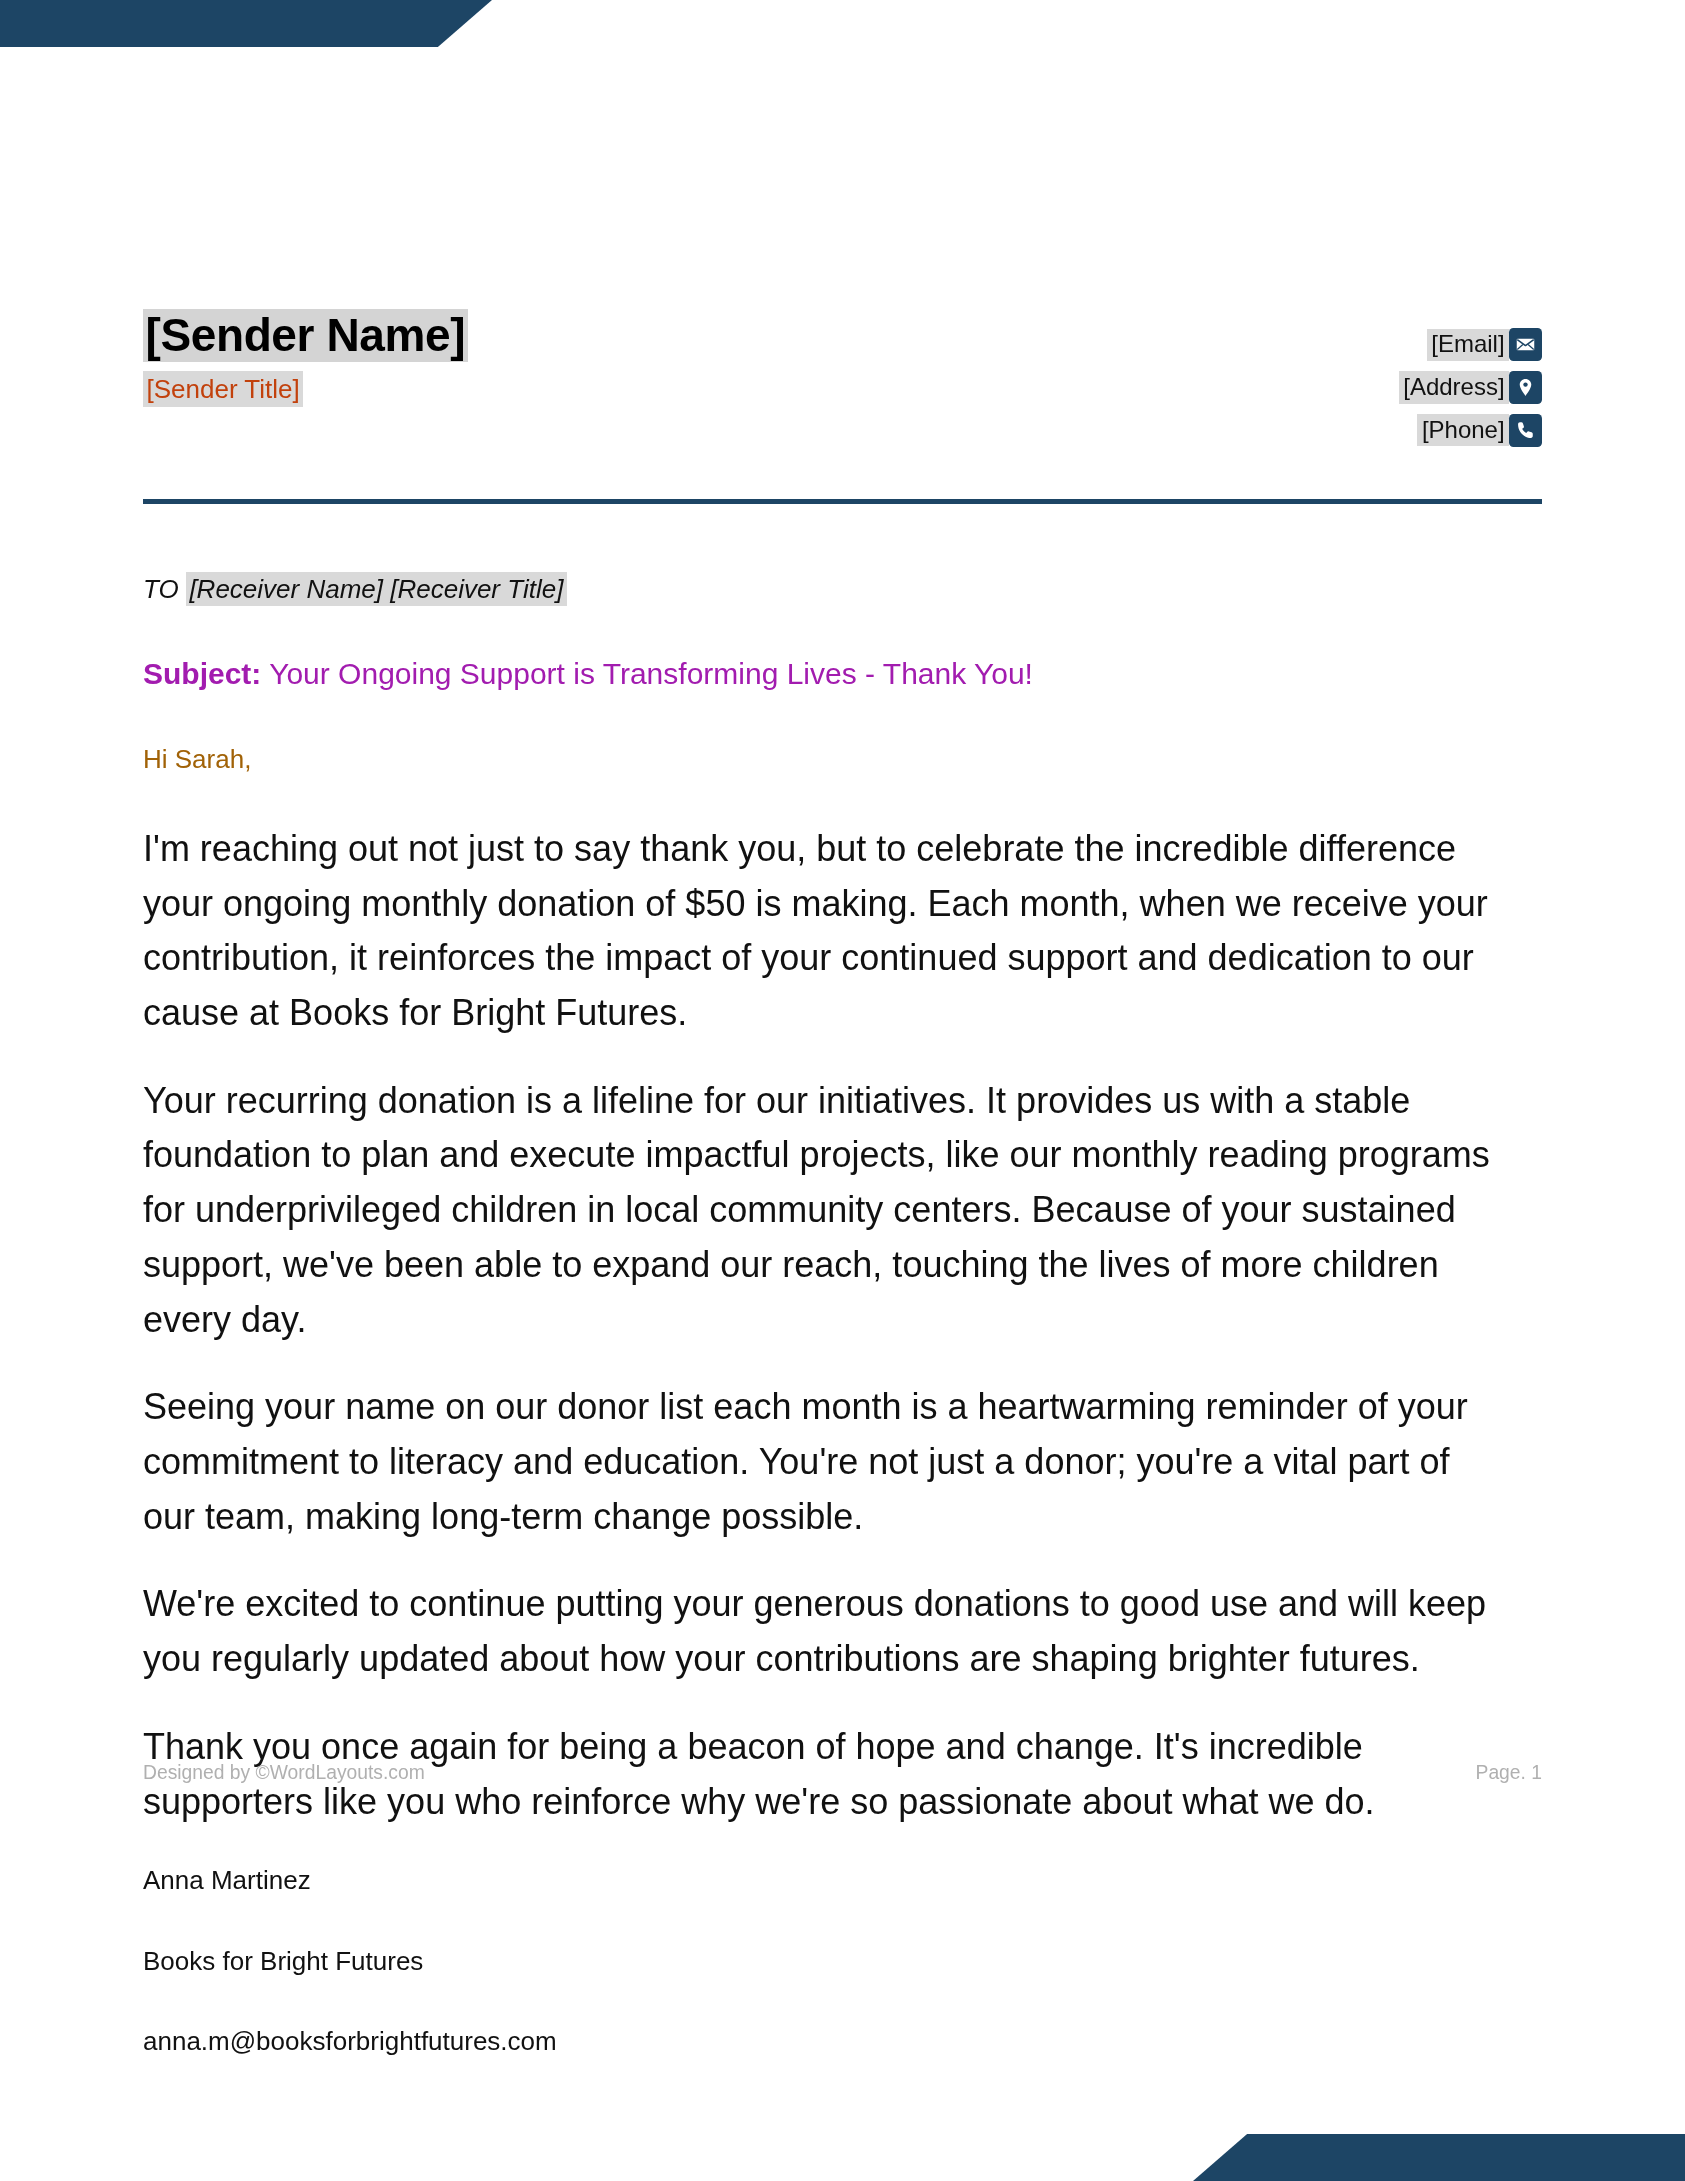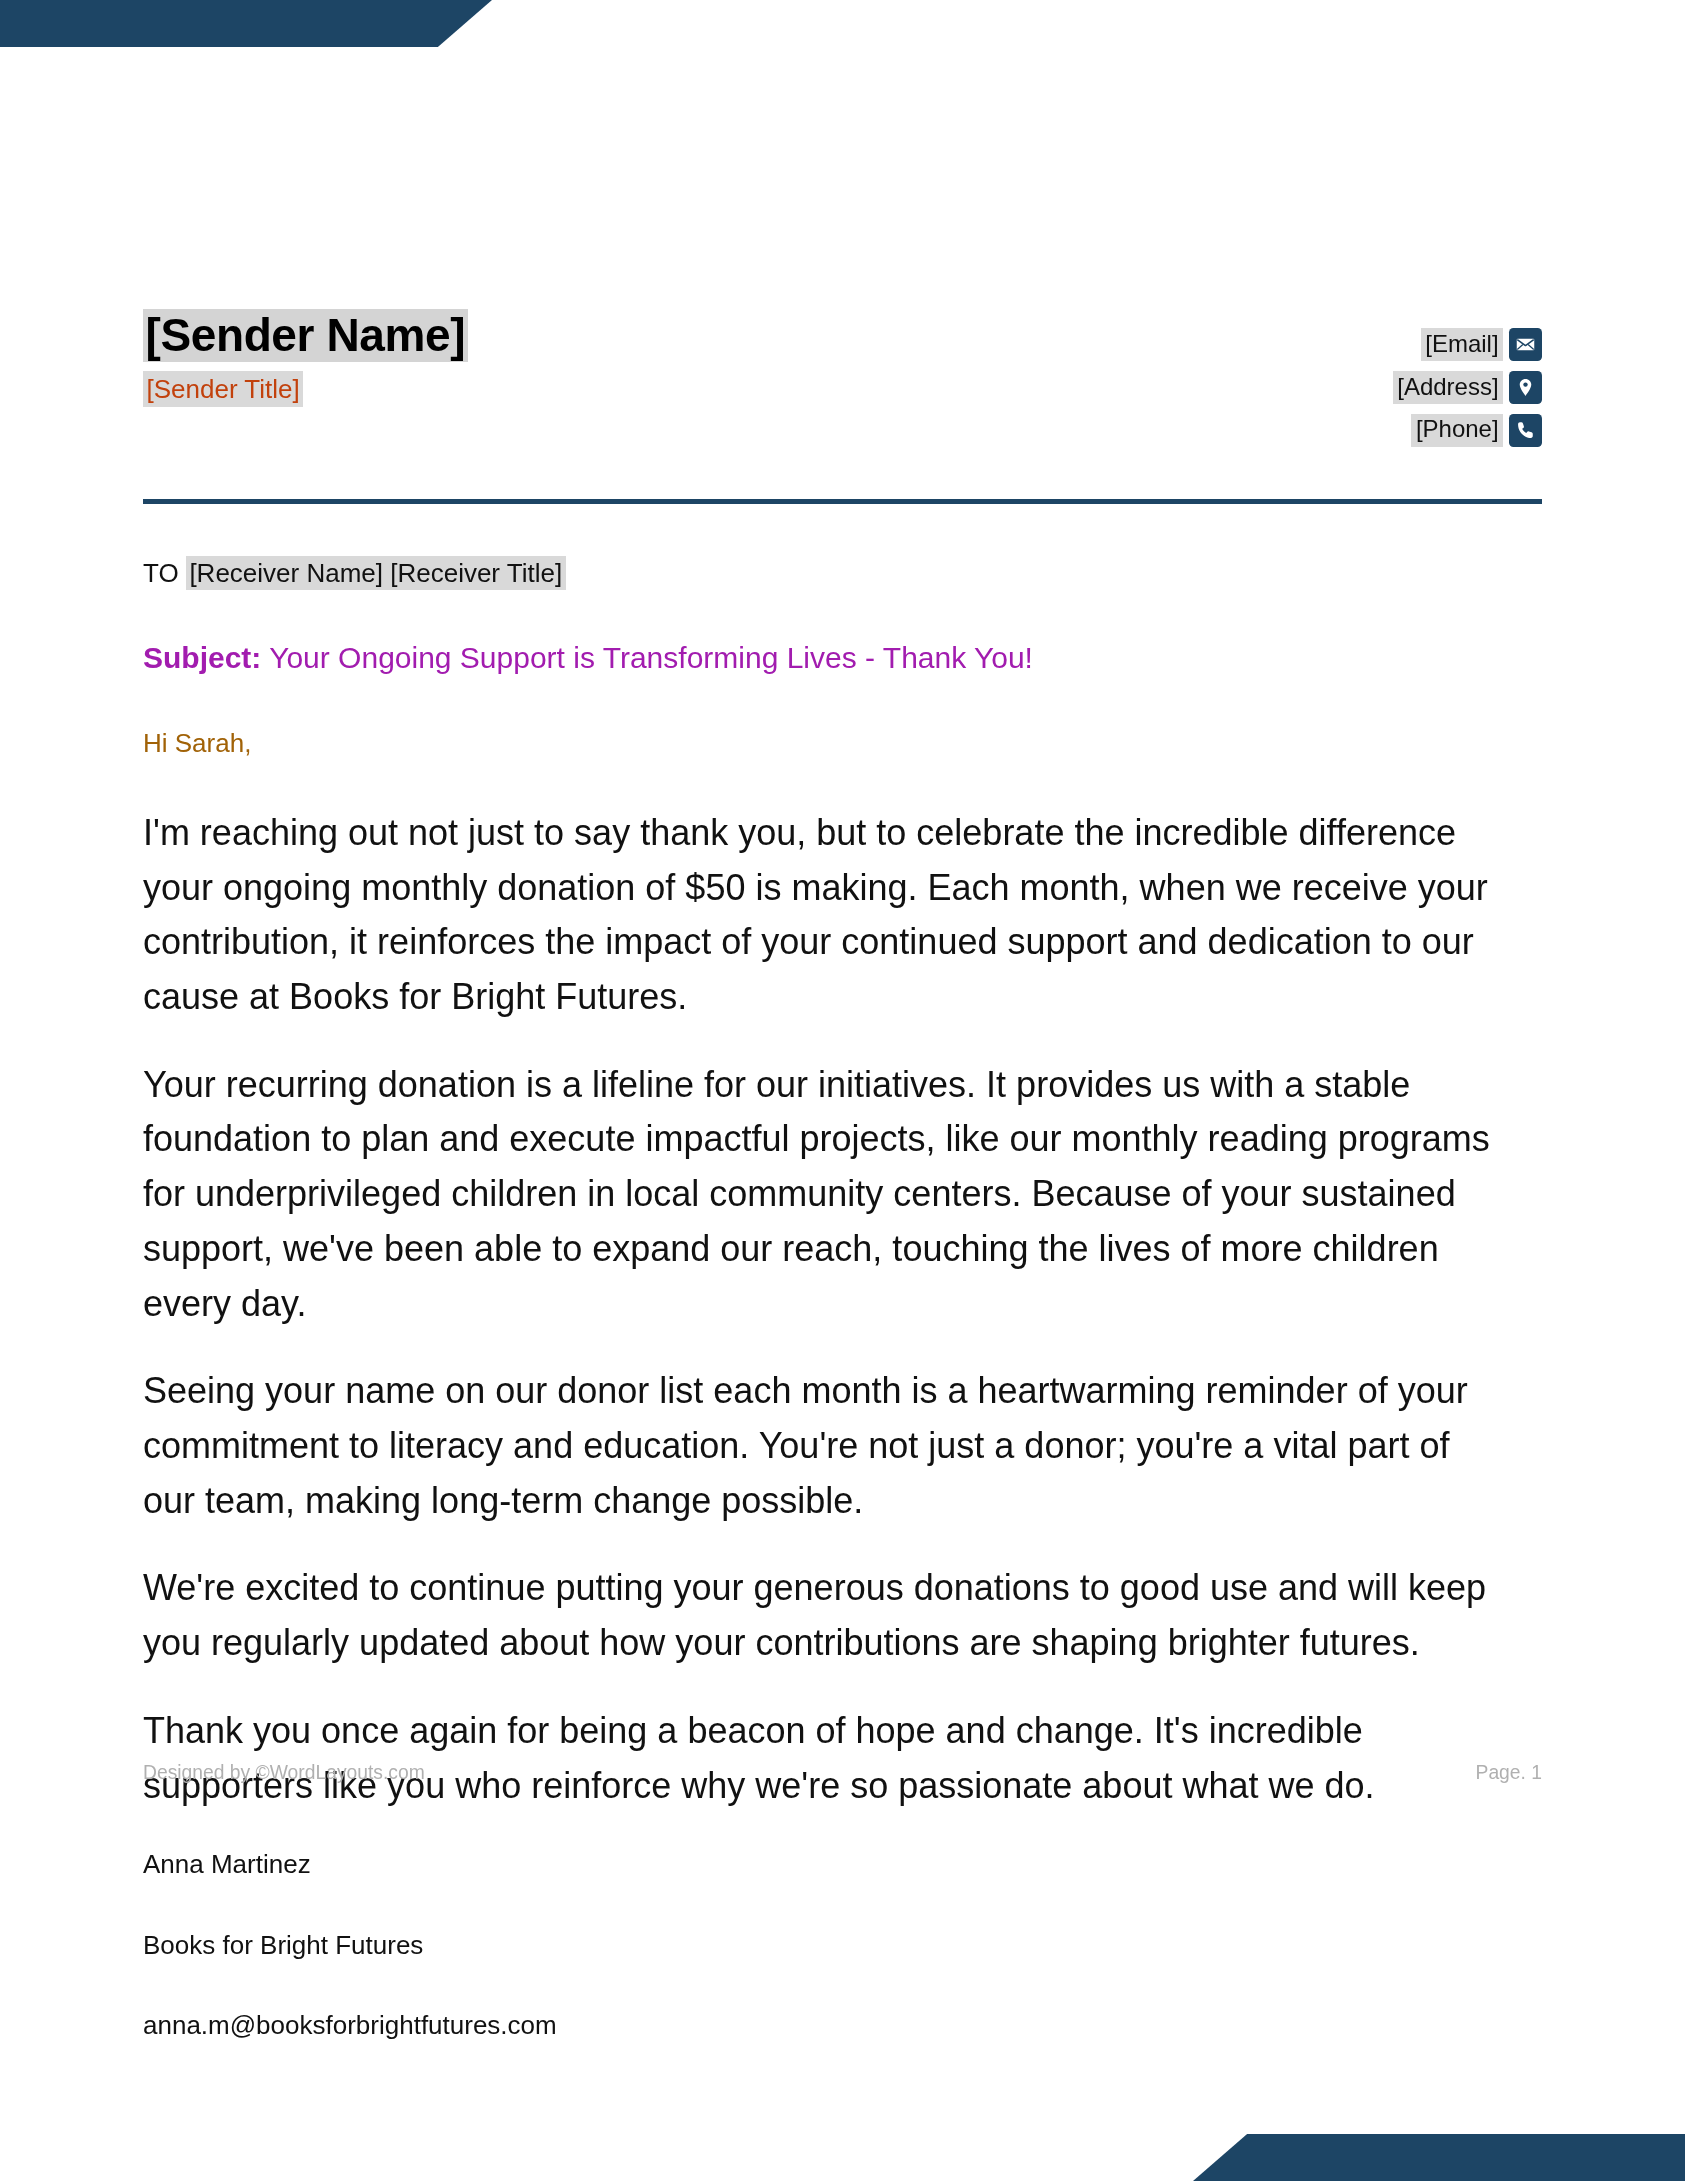--- a/index.html
+++ b/index.html
@@ -80,21 +80,22 @@
 
   #contact-block {
     display: flex;
     flex-direction: column;
     align-items: flex-end;
     gap: 9.7px;
     padding-top: 19.3px;
   }
   .contact-row {
     display: flex;
-    gap: 6px;
+    align-items: center;
+    gap: 0;
   }
   .contact-text {
     font-size: 24px;
     line-height: 1.2;
     background: #d9d9d9;
     padding: 1.8px 4.4px;
     color: #111;
   }
   .contact-icon {
     width: 33px;
@@ -121,21 +122,22 @@
   
   #letter-body {
     position: absolute;
     left: 143px;
     right: 143px;
     top: 555px;
   }
   .to-line {
     font-size: 26px;
     line-height: 1.4;
-    margin: 0 0 46px 0;
+    margin: 16px 0 46px 0;
+    font-style: italic;
   }
   .to-label { color: #111; }
   .to-value {
     background: #d9d9d9;
     padding: 1.8px 3.5px;
     color: #111;
   }
   .subject-line {
     font-size: 30px;
     line-height: 1.4;

